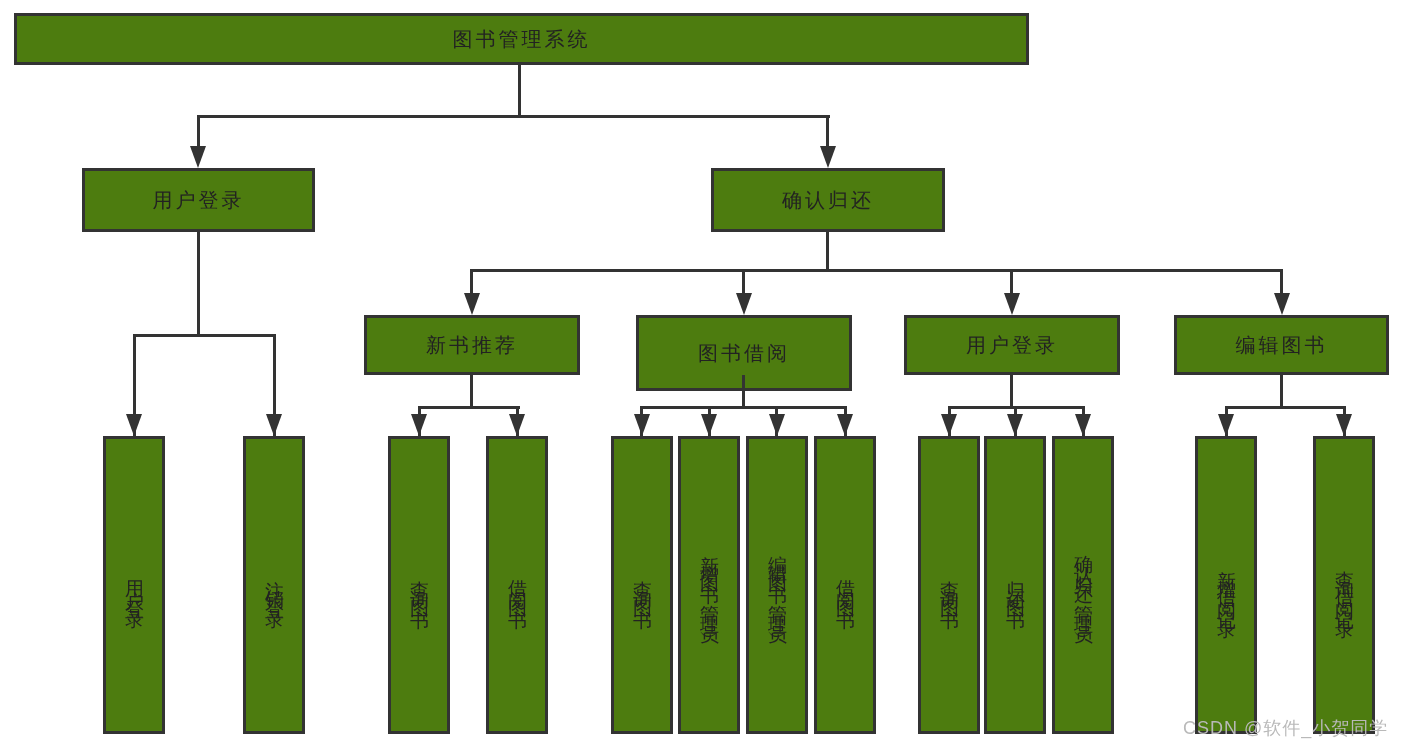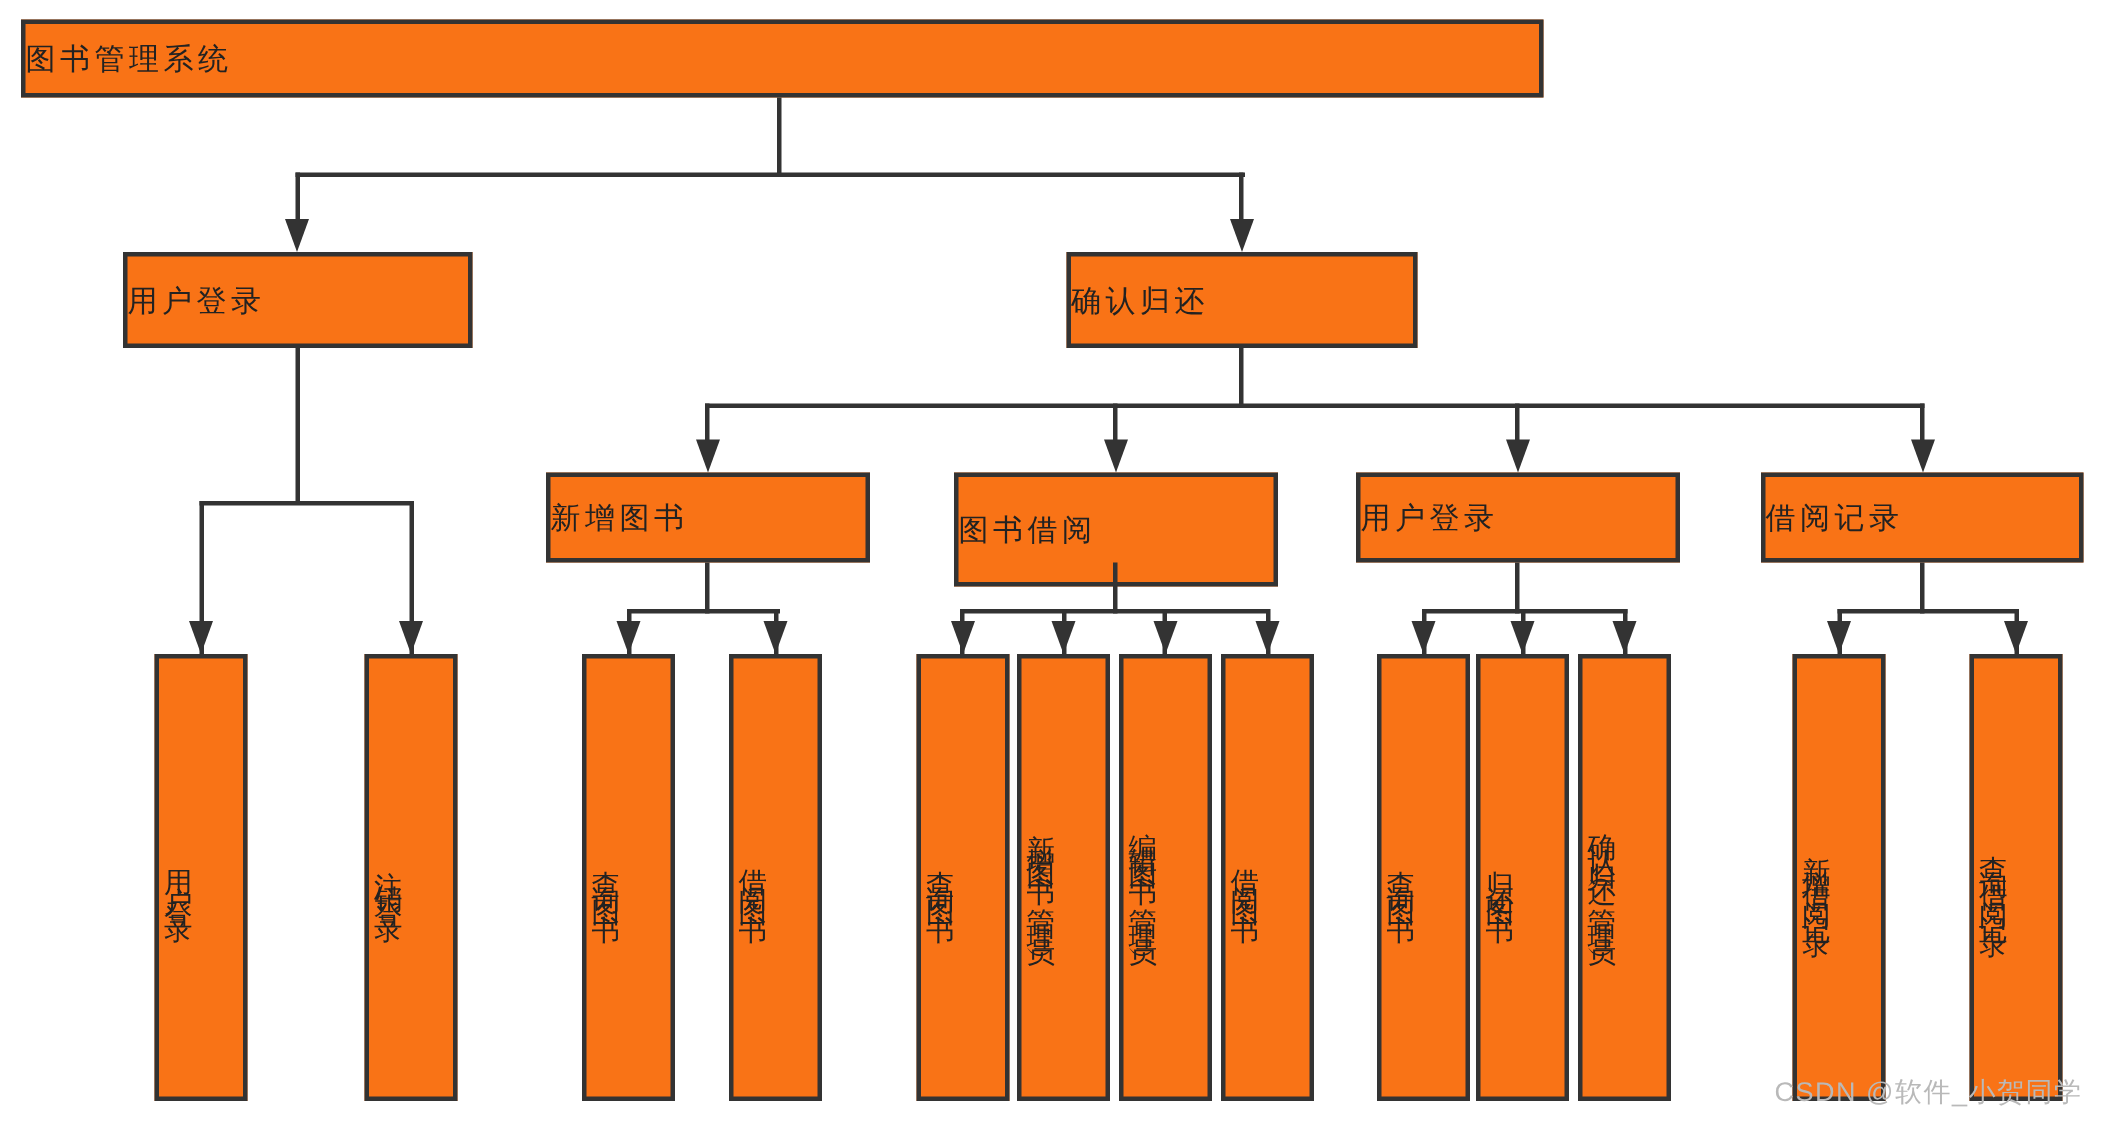--- a/index.html
+++ b/index.html
@@ -1,22 +1,22 @@
 <!DOCTYPE html>
 <html><head>
 <meta charset="utf-8">
 <style>
   html,body{margin:0;padding:0;background:#ffffff;}
   #canvas{
     position:relative;width:1405px;height:747px;background:#ffffff;
     font-family:"Liberation Sans","DejaVu Sans",sans-serif;overflow:hidden;
   }
   .bx{
-    position:absolute;background:#f97316;border:3px solid #333333;box-sizing:border-box;
-    display:flex;align-items:center;justify-content:flex-start;
+    position:absolute;background:#4d7c0f;border:3px solid #333333;box-sizing:border-box;
+    display:flex;align-items:center;justify-content:center;
     font-size:20px;letter-spacing:3px;color:#222222;white-space:nowrap;
   }
   .leaf{letter-spacing:0;}
   .leaf span{
     writing-mode:vertical-rl;text-orientation:mixed;
     font-size:19px;letter-spacing:10px;line-height:1.2;color:#222222;
   }
   .vl{position:absolute;width:3px;background:#333333;}
   .hl{position:absolute;height:3px;background:#333333;}
   .ah{position:absolute;width:0;height:0;
@@ -62,30 +62,30 @@
   <div class="vl" style="left:470px;top:269px;height:30px"></div>
   <div class="ah" style="left:464px;top:293px"></div>
   <div class="vl" style="left:742px;top:269px;height:30px"></div>
   <div class="ah" style="left:736px;top:293px"></div>
   <div class="vl" style="left:1010px;top:269px;height:30px"></div>
   <div class="ah" style="left:1004px;top:293px"></div>
   <div class="vl" style="left:1280px;top:269px;height:30px"></div>
   <div class="ah" style="left:1274px;top:293px"></div>
 
   <div class="bx" style="left:364px;top:315px;width:216px;height:60px">
-    <span>新增图书</span>
+    <span>新书推荐</span>
   </div>
   <div class="bx" style="left:636px;top:315px;width:216px;height:76px">
     <span>图书借阅</span>
   </div>
   <div class="bx" style="left:904px;top:315px;width:216px;height:60px">
     <span>用户登录</span>
   </div>
   <div class="bx" style="left:1174px;top:315px;width:215px;height:60px">
-    <span>借阅记录</span>
+    <span>编辑图书</span>
   </div>
 
   <div class="vl" style="left:470px;top:375px;height:34px"></div>
   <div class="hl" style="left:418px;top:406px;width:102px"></div>
   <div class="vl" style="left:418px;top:406px;height:30px"></div>
   <div class="ah" style="left:411px;top:414px"></div>
   <div class="vl" style="left:516px;top:406px;height:30px"></div>
   <div class="ah" style="left:509px;top:414px"></div>
 
   <div class="vl" style="left:742px;top:375px;height:34px"></div>

